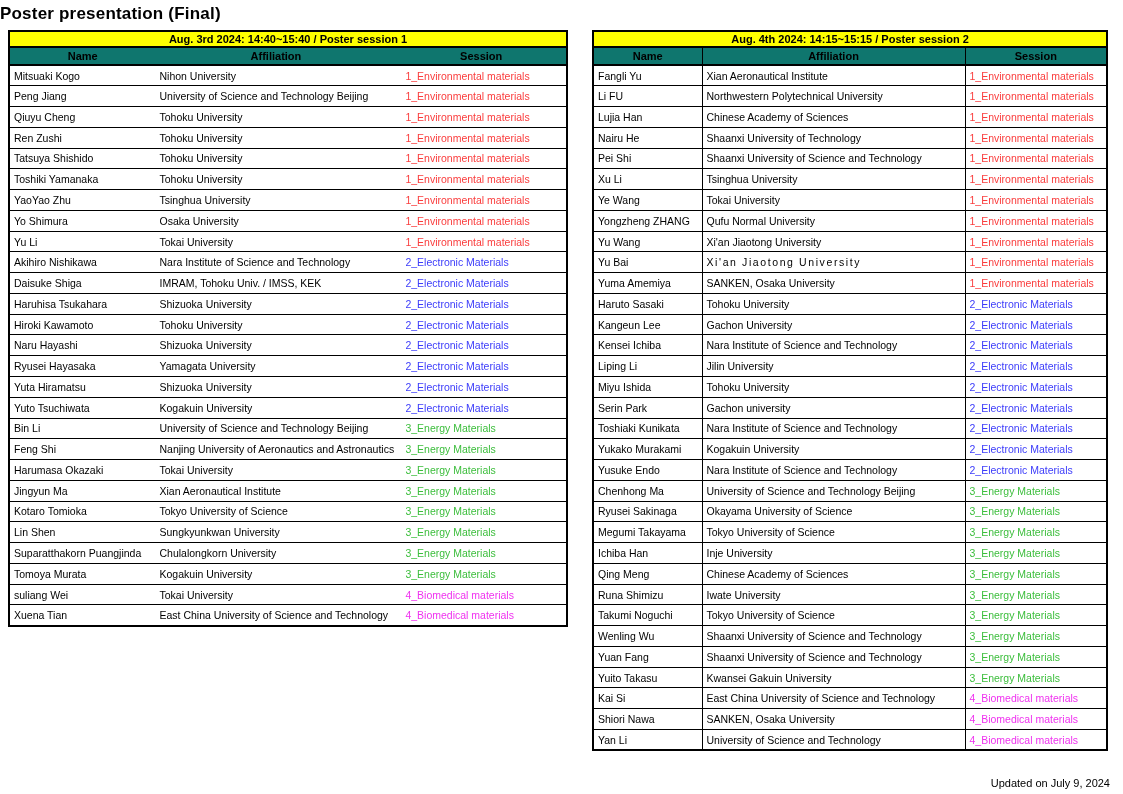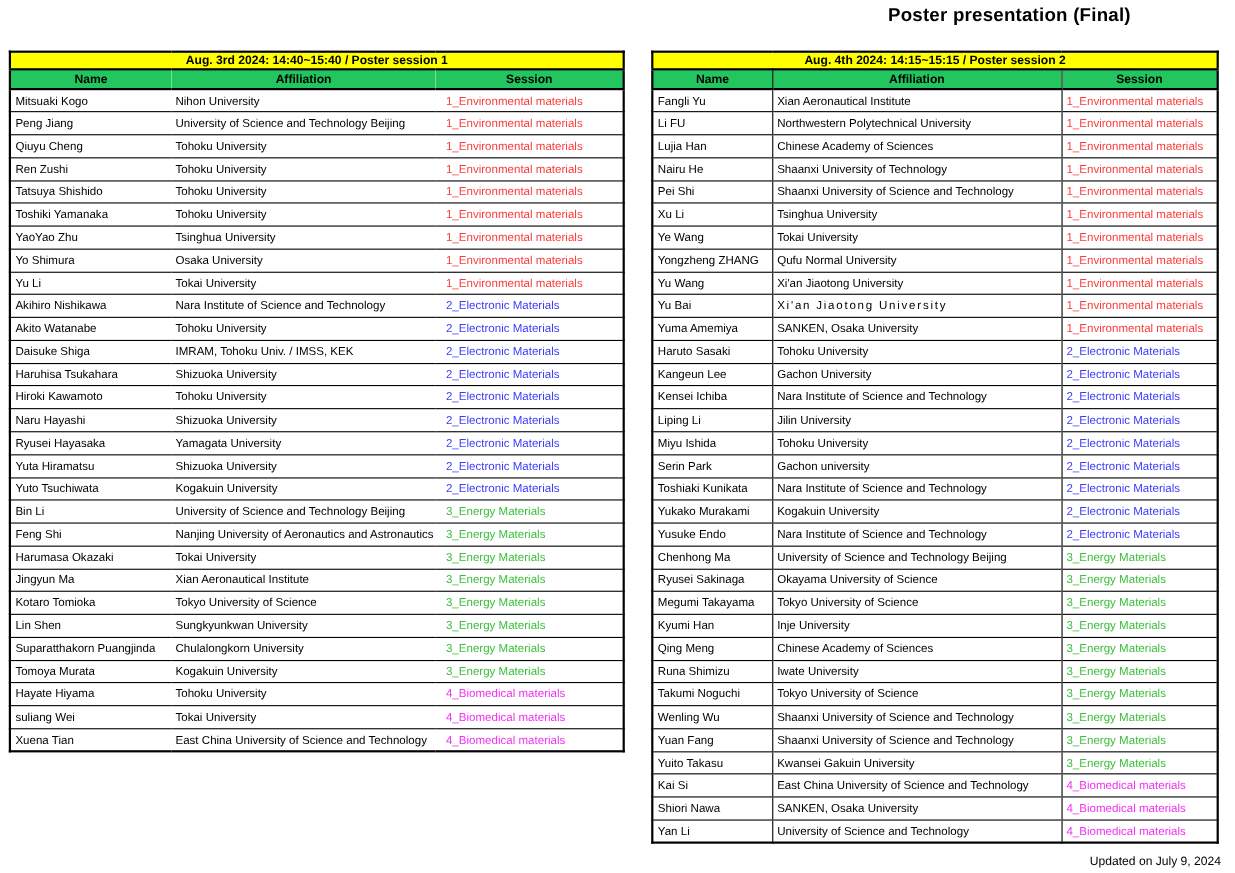--- a/index.html
+++ b/index.html
@@ -9,28 +9,28 @@
     width: 1123px;
     height: 794px;
     font-family: "Liberation Sans", sans-serif;
     color: #000;
     overflow: hidden;
   }
   .page-title {
     position: absolute;
     top: 4px; left: 0;
     width: 1028px;
-    text-align: right;
+    text-align: left;
     font-size: 17px;
     font-weight: bold;
     letter-spacing: 0.2px;
   }
   table.session-table {
     position: absolute;
-    top: 46px;
+    top: 30px;
     border-collapse: collapse;
     table-layout: fixed;
     border: 2px solid #000;
     background: #fff;
   }
   #table-left  { left: 8px;   width: 560px; }
   #table-right { left: 592px; width: 461px; }
 
   th, td {
     font-size: 10.5px;
@@ -46,21 +46,21 @@
     text-align: center;
     height: 16px;
     border-bottom: 2px solid #000;
   }
   tr.cols-row th {
     font-weight: bold;
     font-size: 11px;
     text-align: center;
     height: 18px;
     border-bottom: 2px solid #000;
-    background: #22c55e;
+    background: #0f766e;
   }
   tbody td {
     border-top: 1px solid #000;
     height: 20.77px;
   }
   
   #table-right tr.cols-row th + th,
   #table-right tbody td + td { border-left: 1px solid #000; }
 
   #table-left td.col-session { padding-left: 9px; }
@@ -143,25 +143,20 @@
         <td class="col-name">Yu Li</td>
         <td class="col-affiliation">Tokai University</td>
         <td class="col-session" style="color: rgb(250, 60, 60);">1_Environmental materials</td>
       </tr>
       <tr>
         <td class="col-name">Akihiro Nishikawa</td>
         <td class="col-affiliation">Nara Institute of Science and Technology</td>
         <td class="col-session" style="color: rgb(60, 60, 250);">2_Electronic Materials</td>
       </tr>
       <tr>
-        <td class="col-name">Akito Watanabe</td>
-        <td class="col-affiliation">Tohoku University</td>
-        <td class="col-session" style="color: rgb(60, 60, 250);">2_Electronic Materials</td>
-      </tr>
-      <tr>
         <td class="col-name">Daisuke Shiga</td>
         <td class="col-affiliation">IMRAM, Tohoku Univ. / IMSS, KEK</td>
         <td class="col-session" style="color: rgb(60, 60, 250);">2_Electronic Materials</td>
       </tr>
       <tr>
         <td class="col-name">Haruhisa Tsukahara</td>
         <td class="col-affiliation">Shizuoka University</td>
         <td class="col-session" style="color: rgb(60, 60, 250);">2_Electronic Materials</td>
       </tr>
       <tr>
@@ -221,25 +216,20 @@
       </tr>
       <tr>
         <td class="col-name">Suparatthakorn Puangjinda</td>
         <td class="col-affiliation">Chulalongkorn University</td>
         <td class="col-session" style="color: rgb(60, 190, 60);">3_Energy Materials</td>
       </tr>
       <tr>
         <td class="col-name">Tomoya Murata</td>
         <td class="col-affiliation">Kogakuin University</td>
         <td class="col-session" style="color: rgb(60, 190, 60);">3_Energy Materials</td>
-      </tr>
-      <tr>
-        <td class="col-name">Hayate Hiyama</td>
-        <td class="col-affiliation">Tohoku University</td>
-        <td class="col-session" style="color: rgb(240, 50, 240);">4_Biomedical materials</td>
       </tr>
       <tr>
         <td class="col-name">suliang Wei</td>
         <td class="col-affiliation">Tokai University</td>
         <td class="col-session" style="color: rgb(240, 50, 240);">4_Biomedical materials</td>
       </tr>
       <tr>
         <td class="col-name">Xuena Tian</td>
         <td class="col-affiliation">East China University of Science and Technology</td>
         <td class="col-session" style="color: rgb(240, 50, 240);">4_Biomedical materials</td>
@@ -373,21 +363,21 @@
         <td class="col-name">Ryusei Sakinaga</td>
         <td class="col-affiliation">Okayama University of Science</td>
         <td class="col-session" style="color: rgb(60, 190, 60);">3_Energy Materials</td>
       </tr>
       <tr>
         <td class="col-name">Megumi Takayama</td>
         <td class="col-affiliation">Tokyo University of Science</td>
         <td class="col-session" style="color: rgb(60, 190, 60);">3_Energy Materials</td>
       </tr>
       <tr>
-        <td class="col-name">Kyumi Han</td>
+        <td class="col-name">Ichiba Han</td>
         <td class="col-affiliation">Inje University</td>
         <td class="col-session" style="color: rgb(60, 190, 60);">3_Energy Materials</td>
       </tr>
       <tr>
         <td class="col-name">Qing Meng</td>
         <td class="col-affiliation">Chinese Academy of Sciences</td>
         <td class="col-session" style="color: rgb(60, 190, 60);">3_Energy Materials</td>
       </tr>
       <tr>
         <td class="col-name">Runa Shimizu</td>

